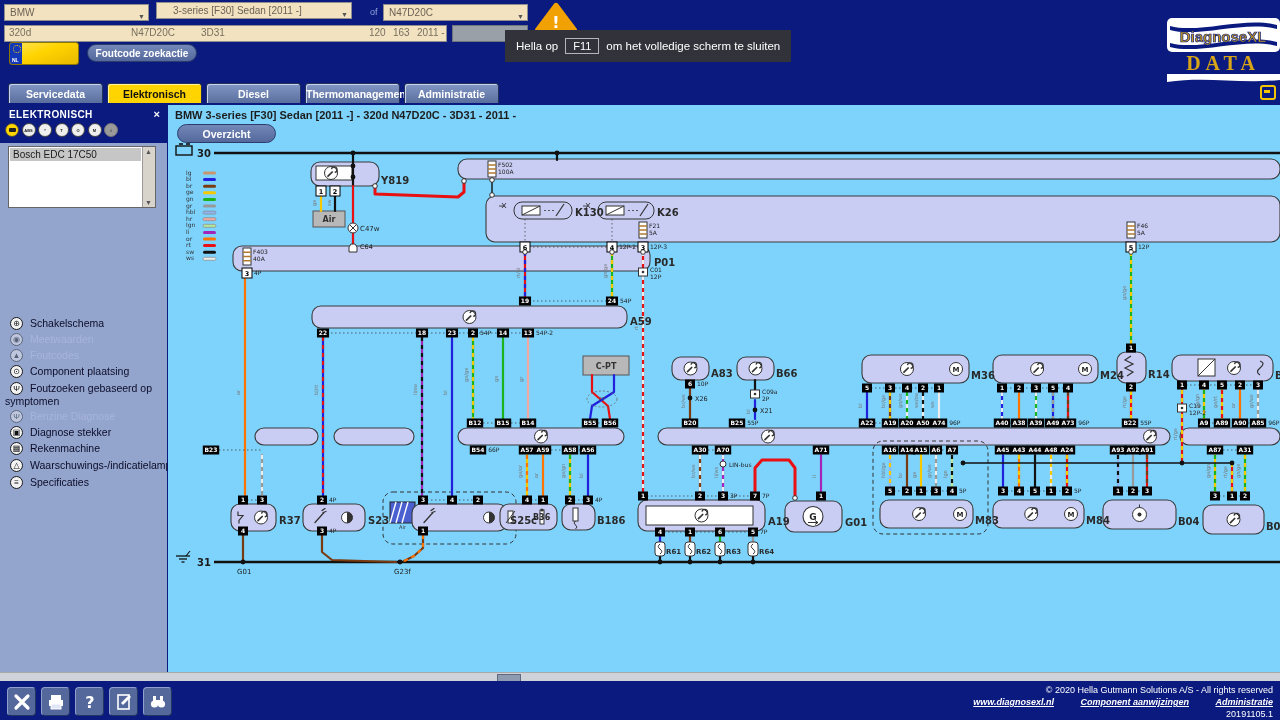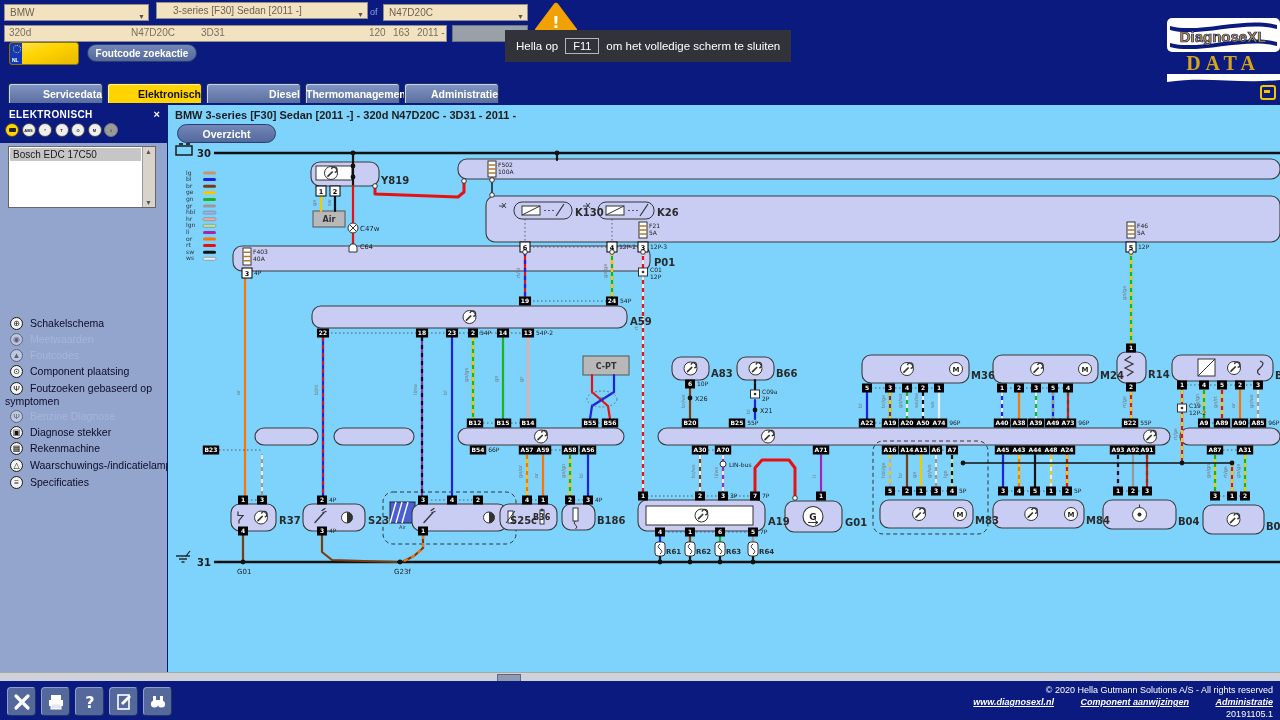--- a/index.html
+++ b/index.html
@@ -32,21 +32,21 @@
        display:flex;align-items:center;padding:0 11px;color:#fff;font-size:11.5px;white-space:nowrap;}
   .tip .key{border:1px solid #b5b5bd;padding:1px 7px;margin:0 7px;font-size:11px;}
   .logo{position:absolute;left:1167px;top:16px;}
   .ysq{position:absolute;left:1260px;top:85px;width:12px;height:11px;border:2px solid #f5c400;
        border-radius:3px;}
   .ysq:after{content:"";position:absolute;left:2px;top:3px;width:6px;height:3px;background:#f5c400;}
   
   .tab{position:absolute;top:83px;width:95px;height:20px;border-radius:3px 3px 0 0;
        background:linear-gradient(#8196c4,#5a6f9e);border:1px solid #22305a;border-bottom:none;
        box-shadow:inset 1px 1px 0 #c6d2ee;color:#fff;font-weight:bold;font-size:10.5px;
-       text-align:right;line-height:20px;box-sizing:border-box;}
+       text-align:center;line-height:20px;box-sizing:border-box;}
   .tab.active{background:#ffd400;box-shadow:inset 1px 1px 0 #fff2a0;color:#101010;}
   
   .sidebar{position:absolute;left:0;top:105px;width:167px;height:567px;background:#93a4cd;}
   .side-head{position:absolute;left:0;top:0;width:167px;height:38px;background:#0a1a7e;}
   .side-title{position:absolute;left:9px;top:4px;color:#fff;font-size:10px;font-weight:bold;
               letter-spacing:.4px;}
   .side-x{position:absolute;right:7px;top:3px;color:#fff;font-size:11px;font-weight:bold;}
   .sysicons{position:absolute;left:5px;top:18px;display:flex;gap:2.5px;}
   .sysic{width:14px;height:14px;border-radius:50%;background:#efefef;border:1px solid #444;
          box-sizing:border-box;color:#222;font-size:4px;font-weight:bold;display:flex;
@@ -88,21 +88,21 @@
   .ftxt{position:absolute;right:7px;color:#fff;font-size:9px;text-align:right;white-space:nowrap;}
   .ftxt a{color:#fff;font-weight:bold;text-decoration:underline;margin-left:24px;font-style:italic;}
 </style>
 </head>
 <body>
 
 <div class="app">
 
   <div class="sel" style="left:4px;top:4px;width:145px;">
     <span>BMW</span><span class="arr">▼</span></div>
-  <div class="sel" style="left:156px;top:2px;width:212px;padding-left:16px;">
+  <div class="sel" style="left:156px;top:2px;width:196px;padding-left:16px;">
     <span>3-series [F30] Sedan [2011 -]</span><span class="arr">▼</span></div>
   <div class="of">of</div>
   <div class="sel" style="left:383px;top:4px;width:145px;">
     <span>N47D20C</span><span class="arr">▼</span></div>
 
   <div class="vrow">
     <span style="left:4px">320d</span>
     <span style="left:126px">N47D20C</span>
     <span style="left:196px">3D31</span>
     <span style="left:364px">120</span>

